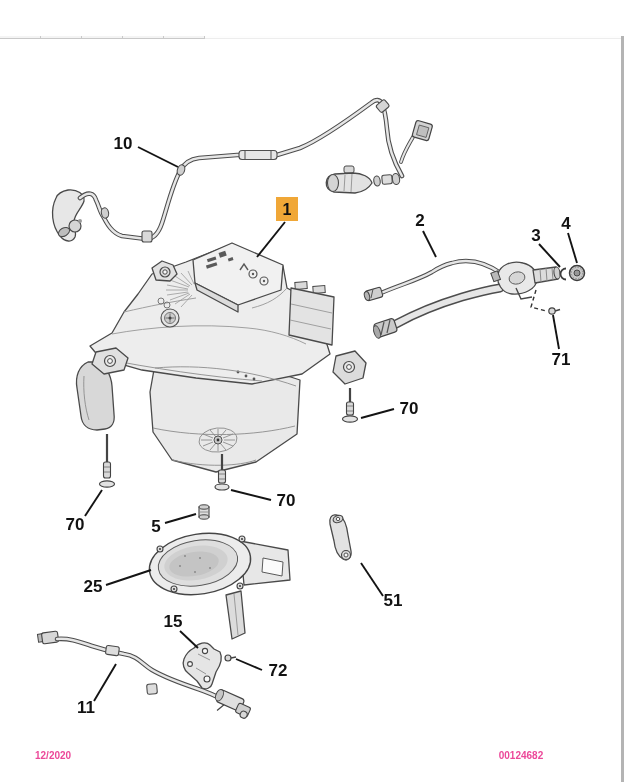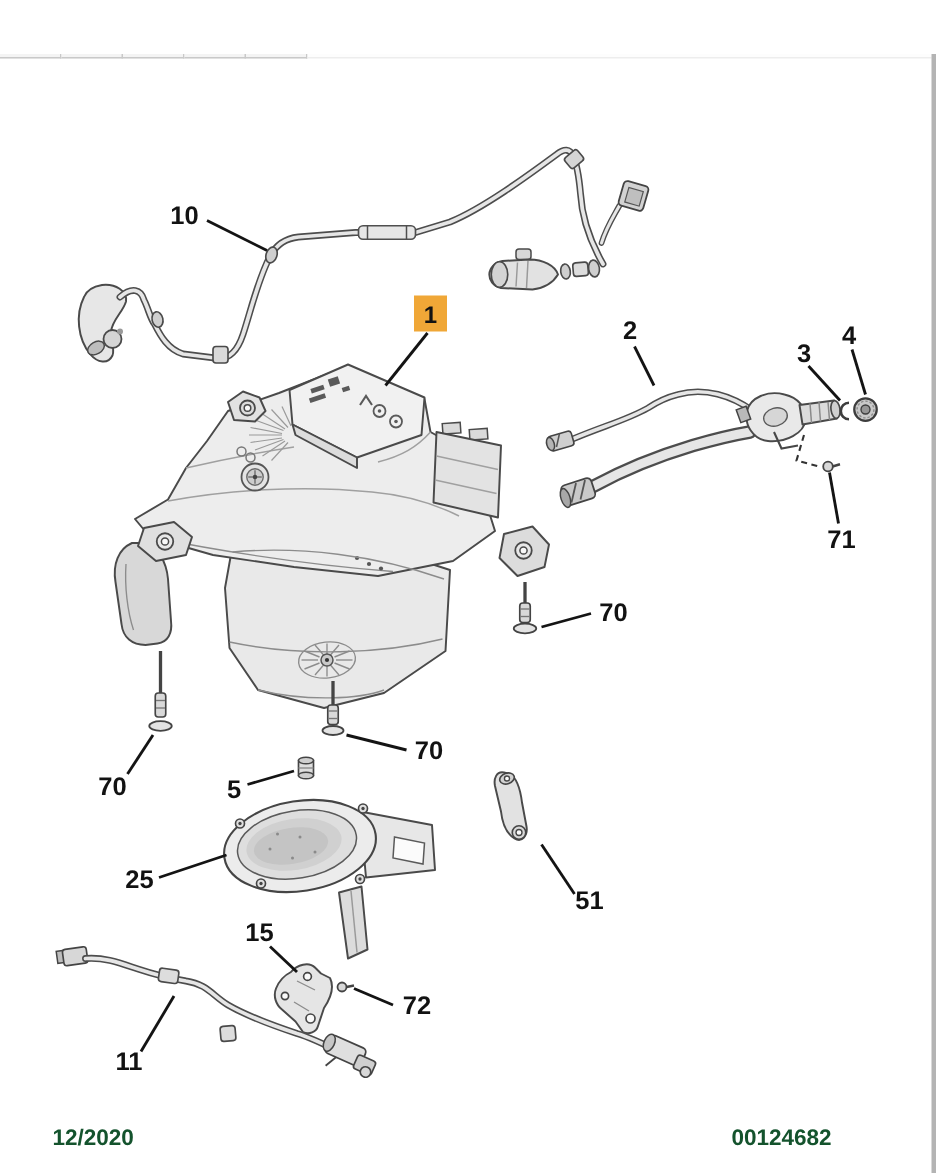--- a/index.html
+++ b/index.html
@@ -7,21 +7,21 @@
          font-family:"Liberation Sans",sans-serif;margin-top:36px;}
   
   .top-strip{position:absolute;left:0;top:0;width:621px;height:3px;display:flex;}
   .top-strip .cell{width:40px;height:2px;background:#f4f4f4;border-right:1px solid #c9c9c9;border-bottom:1px solid #c9c9c9;}
   .top-strip .rest{flex:1;height:2px;border-bottom:1px solid #ededed;background:#fdfdfd;}
   
   .v-divider{position:absolute;left:621px;top:0;width:3px;height:782px;background:#b4b4b4;}
   svg{position:absolute;left:0;top:0;}
   svg text{font-family:"Liberation Sans",sans-serif;font-weight:bold;font-size:17px;fill:#121212;}
   text.hl{font-size:16px;}
-  .footer-text{position:absolute;top:714px;font-size:15px;font-weight:bold;color:#14532d;}
+  .footer-text{position:absolute;top:714px;font-size:10px;font-weight:bold;color:#ec4899;}
   #date-code{left:35px;}
   #figure-number{right:32px;width:150px;text-align:center;}
   .leader{stroke:#141414;stroke-width:1.9;fill:none;}
   .leader-dash{stroke:#333;stroke-width:1.4;fill:none;stroke-dasharray:4 3;}
   .tube-o{fill:none;stroke:#4d4d4d;stroke-linecap:round;stroke-linejoin:round;}
   .tube-i{fill:none;stroke:#e6e6e6;stroke-linecap:round;stroke-linejoin:round;}
   .part{stroke:#4a4a4a;stroke-width:1.3;stroke-linejoin:round;}
   .crease{fill:none;stroke:#a0a0a0;stroke-width:1;}
   .thin{fill:none;stroke:#8c8c8c;stroke-width:0.9;}
 </style>

